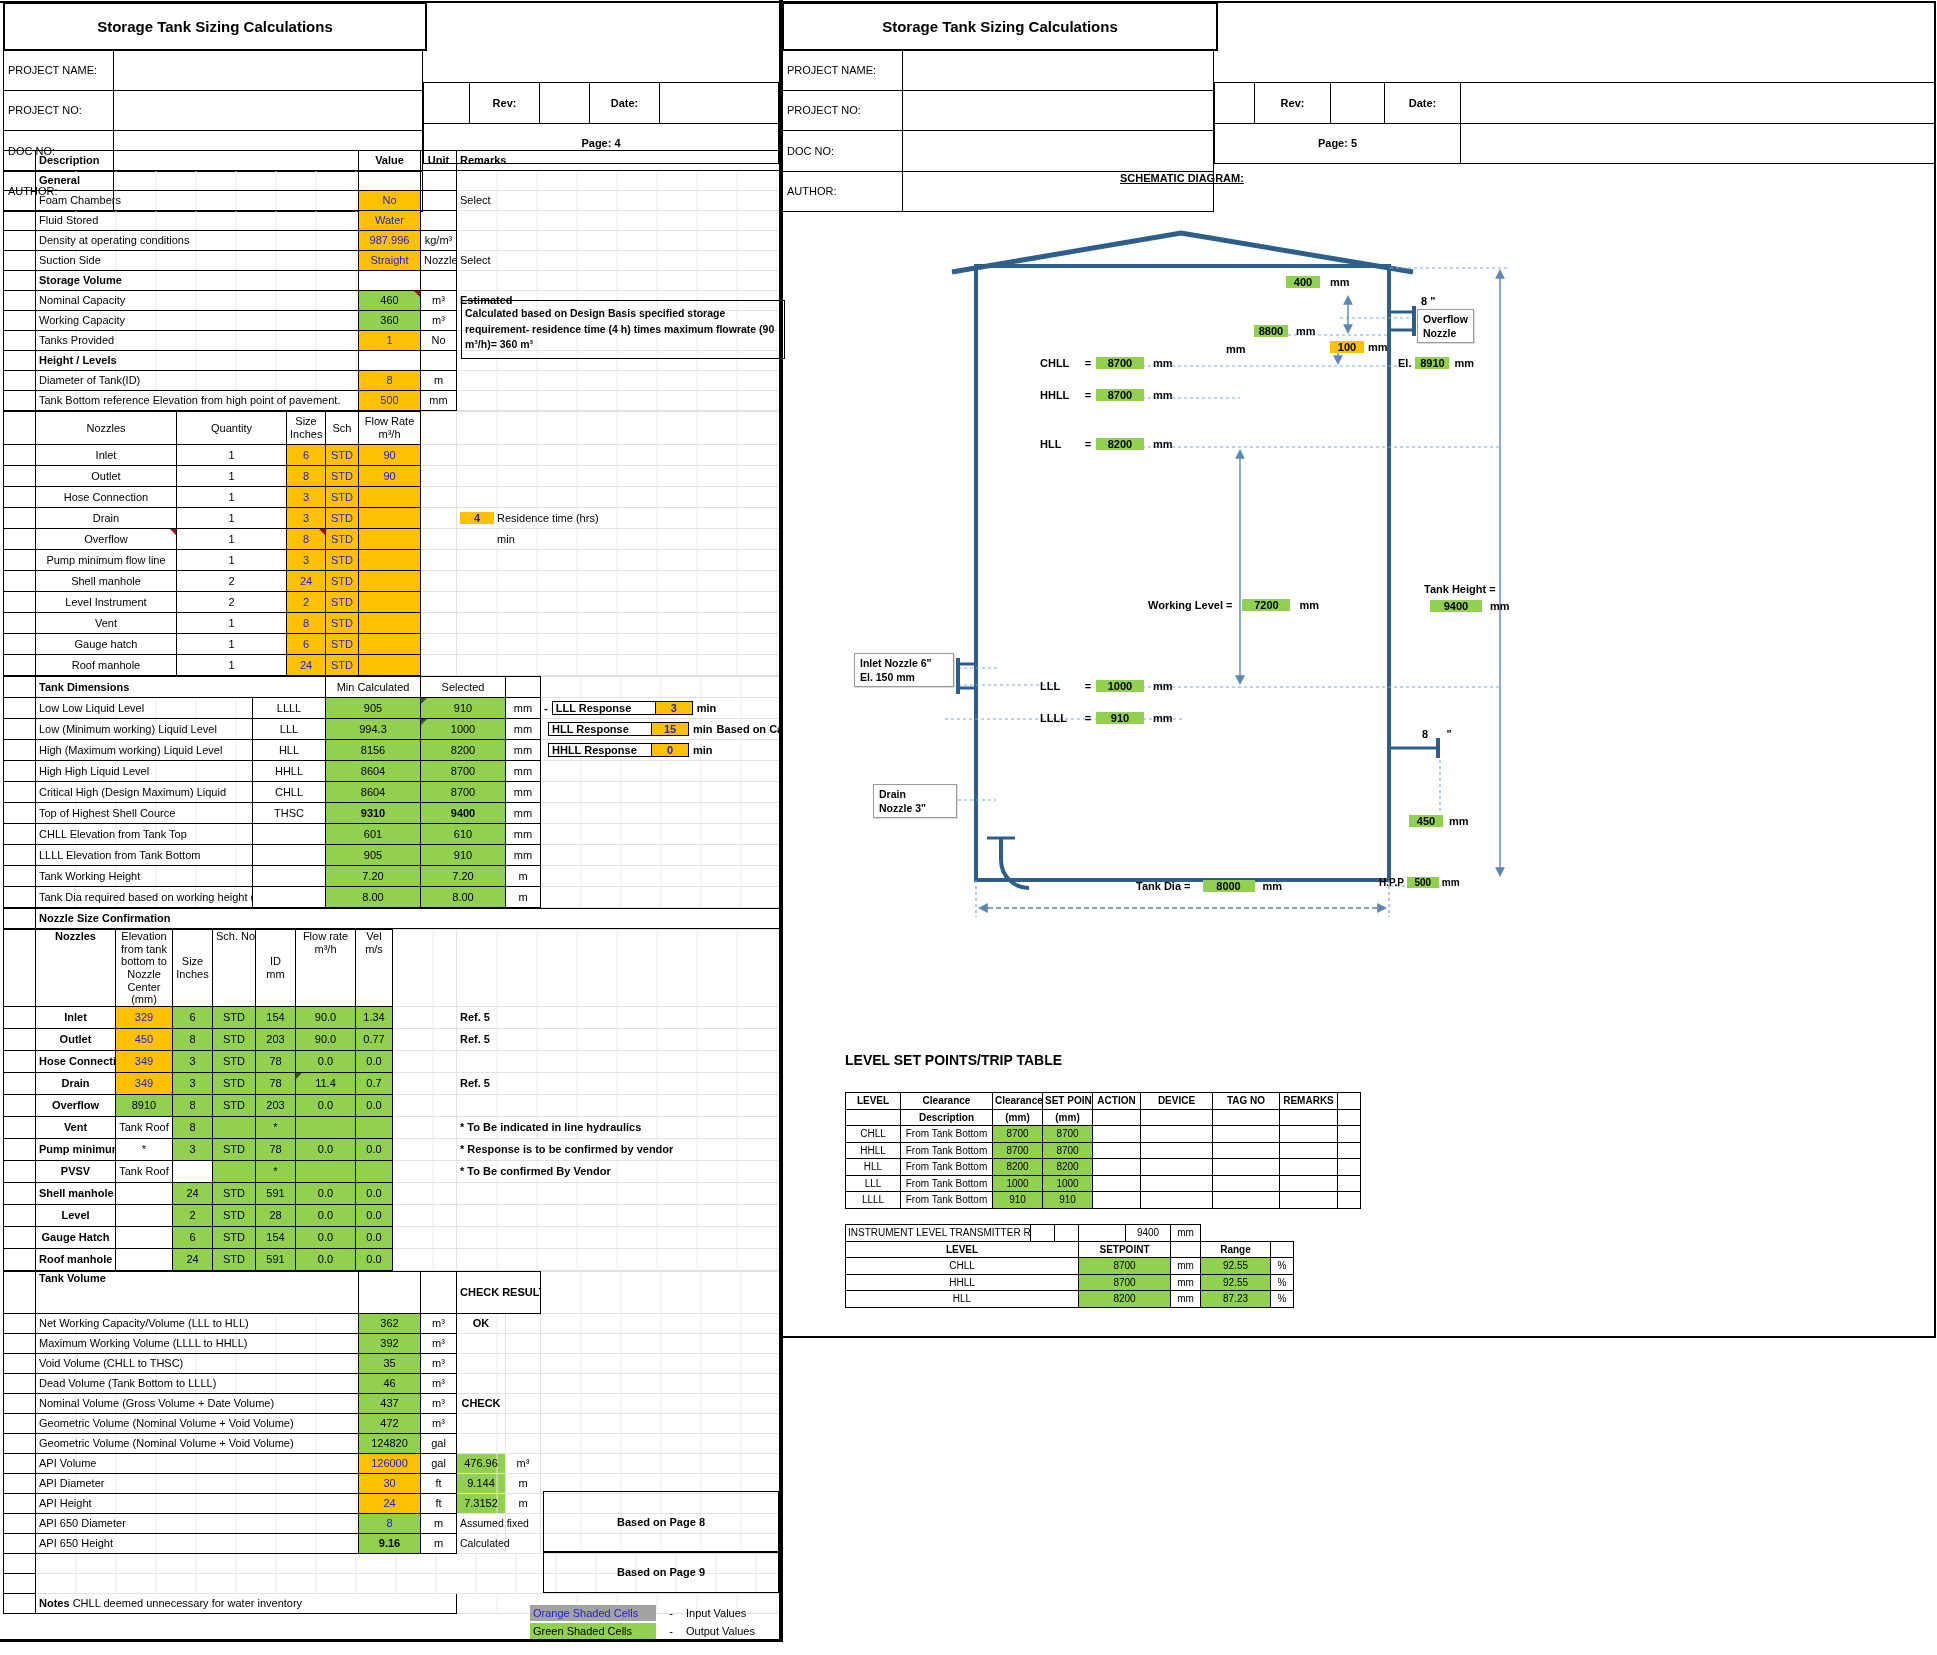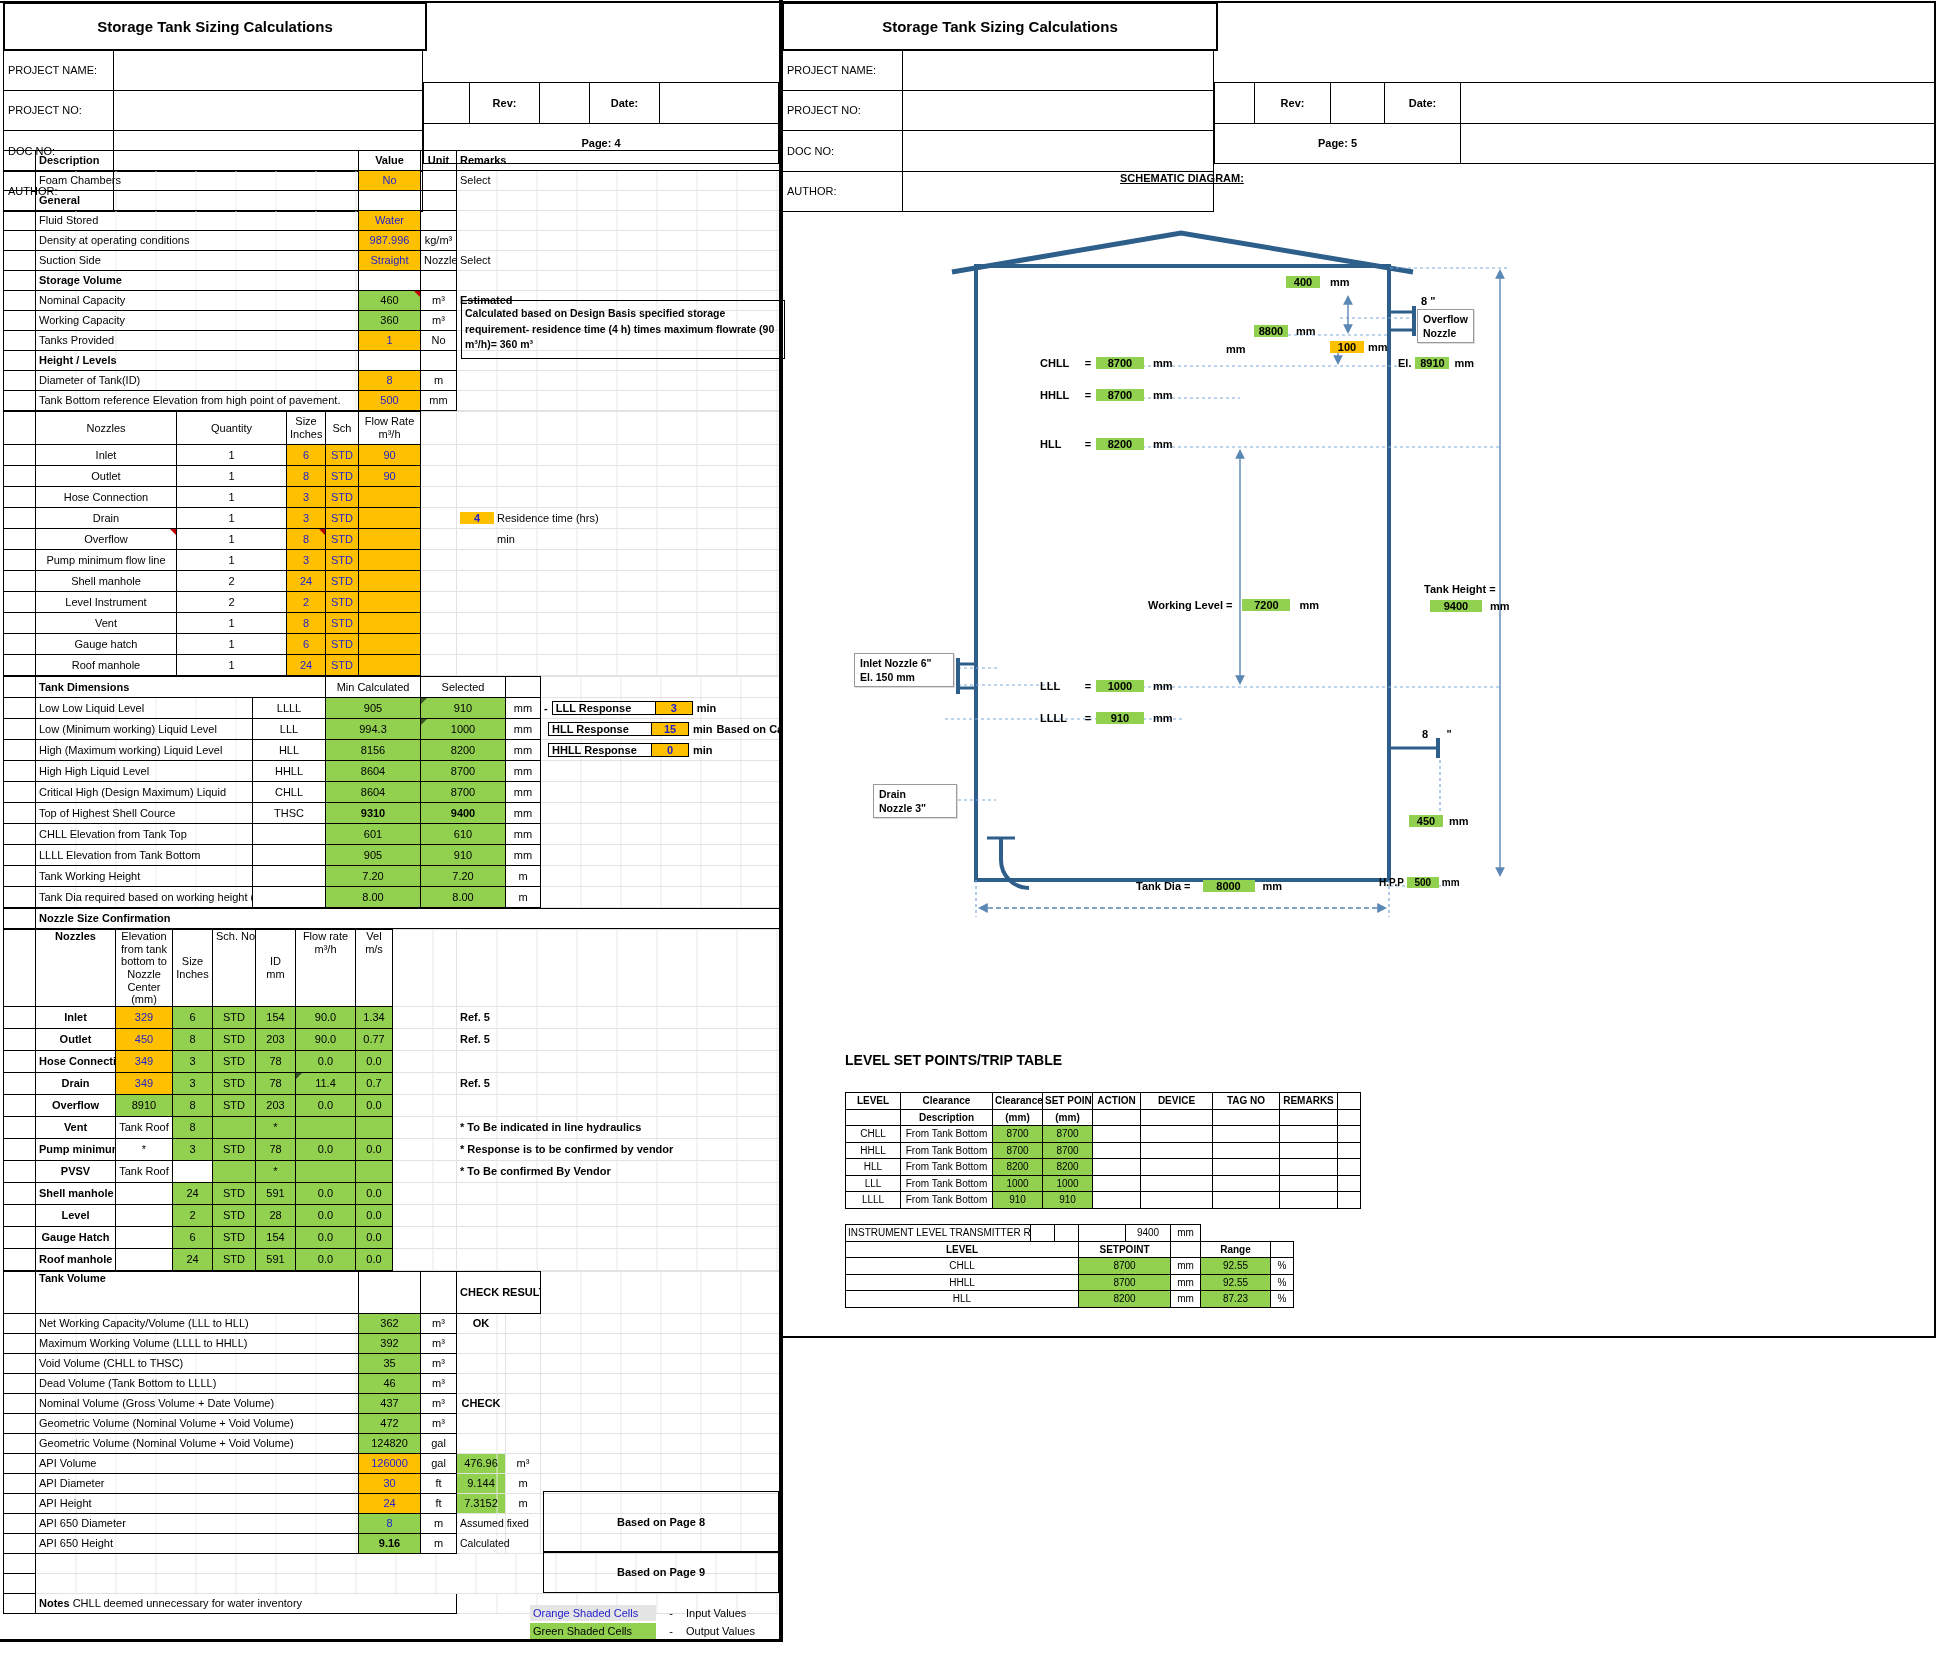--- a/index.html
+++ b/index.html
@@ -125,32 +125,32 @@
         <td class="c b">Description</td>
         <td class="c b ctr">Value</td>
         <td class="c b ctr">Unit</td>
         <td class="c b">Remarks</td>
       </tr>
       </tbody>
         <tbody>
 
           <tr>
             <td class="c"></td>
+            <td class="c gl b">General</td>
+            <td class="c"></td>
+            <td class="c ctr"></td>
+            <td class="g"><span></span></td>
+          </tr>
+
+          <tr>
+            <td class="c"></td>
             <td class="c gl">Foam Chambers</td>
             <td class="c in">No</td>
             <td class="c ctr"></td>
             <td class="g"><span>Select</span></td>
-          </tr>
-
-          <tr>
-            <td class="c"></td>
-            <td class="c gl b">General</td>
-            <td class="c"></td>
-            <td class="c ctr"></td>
-            <td class="g"><span></span></td>
           </tr>
 
           <tr>
             <td class="c"></td>
             <td class="c gl">Fluid Stored</td>
             <td class="c in">Water</td>
             <td class="c ctr"></td>
             <td class="g"><span></span></td>
           </tr>
 
@@ -968,21 +968,21 @@
       </tr>
     </tbody>
       </table>
   </div>
 
   <div class="abs ovbox" style="left:461px;top:300px;width:316px;height:57px;justify-content:flex-start;text-align:left;font-size:10.5px;white-space:normal;line-height:1.5;padding:0 3px;">Calculated based on Design Basis specified storage requirement- residence time (4 h) times maximum flowrate (90 m³/h)= 360 m³</div>
   <div class="abs ovbox" style="left:543px;top:1491px;width:234px;height:60px;">Based on Page 8</div>
   <div class="abs ovbox" style="left:543px;top:1551px;width:234px;height:40px;">Based on Page 9</div>
 
   <div class="abs legrow" style="left:530px;top:1605px;">
-    <span class="legbox blu" style="background:#e5e5e5;">Orange Shaded Cells</span>
+    <span class="legbox blu" style="background:#a3a3a3;">Orange Shaded Cells</span>
     <span style="width:30px;text-align:center;">-</span>
     <span>Input Values</span>
   </div>
   <div class="abs legrow" style="left:530px;top:1623px;">
     <span class="legbox" style="background:#92D050;">Green Shaded Cells</span>
     <span style="width:30px;text-align:center;">-</span>
     <span>Output Values</span>
   </div>
 
   <div class="abs line" style="left:779px;top:0px;width:4px;height:1642px;"></div>

